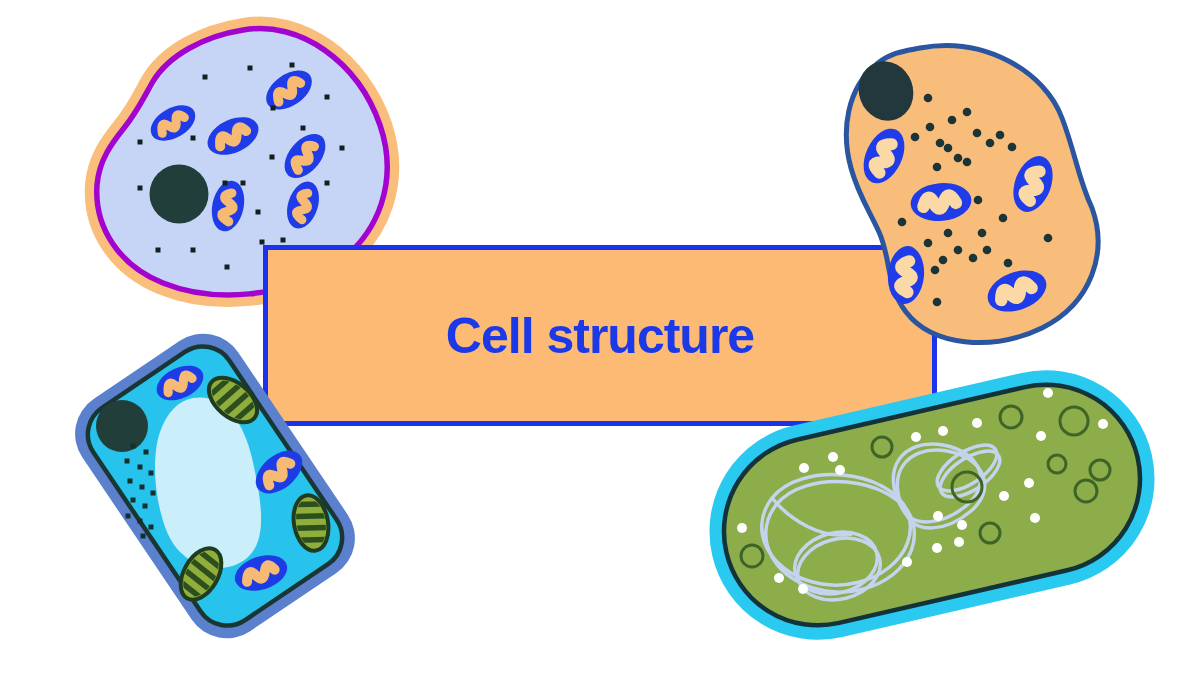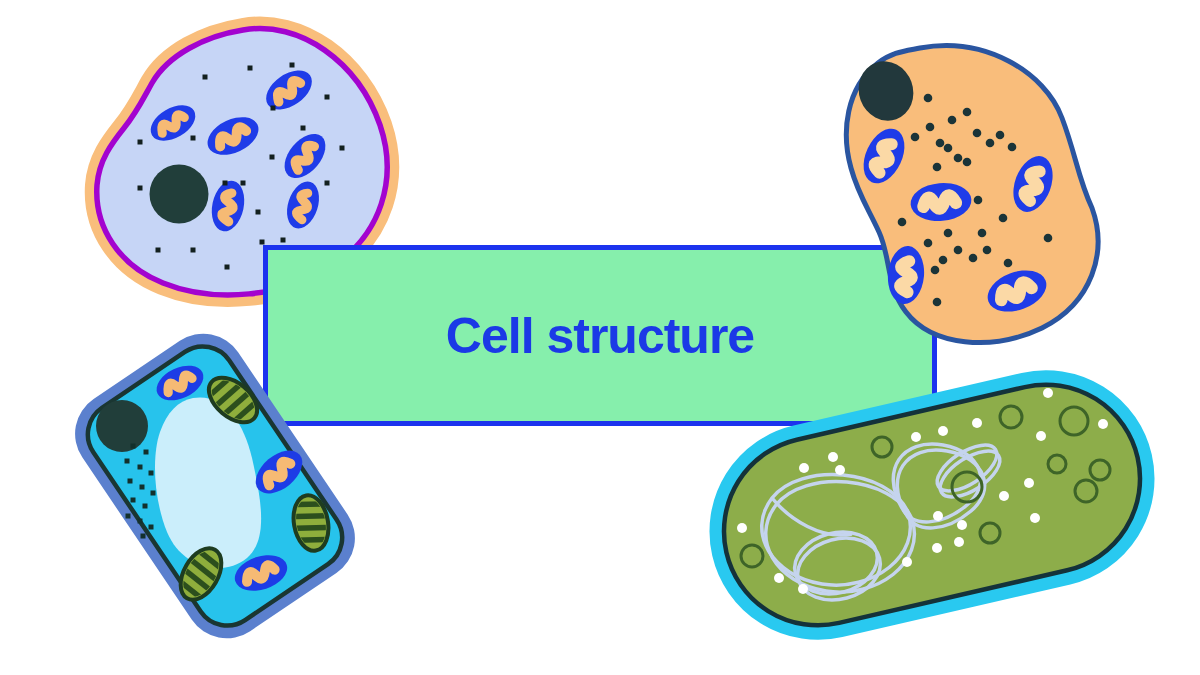--- a/index.html
+++ b/index.html
@@ -3,21 +3,21 @@
 <meta charset="utf-8">
 <style>
   html,body{margin:0;padding:0;background:#ffffff;}
   .stage{
     position:relative;width:1200px;height:675px;background:#ffffff;
     overflow:hidden;font-family:"Liberation Sans", sans-serif;
   }
   .layer{position:absolute;left:0;top:0;}
   .title-banner{
     position:absolute;left:263px;top:245px;width:674px;height:181px;
-    box-sizing:border-box;background:#86efac;border:5px solid #1c33ee;
+    box-sizing:border-box;background:#fdba74;border:5px solid #1c33ee;
     display:flex;align-items:center;justify-content:center;
   }
   .title-banner .title-text{
     color:#1b39e6;font-size:50px;font-weight:bold;letter-spacing:-1px;
     font-family:"Liberation Sans", sans-serif;
   }
 </style>
 </head>
 <body>
 

